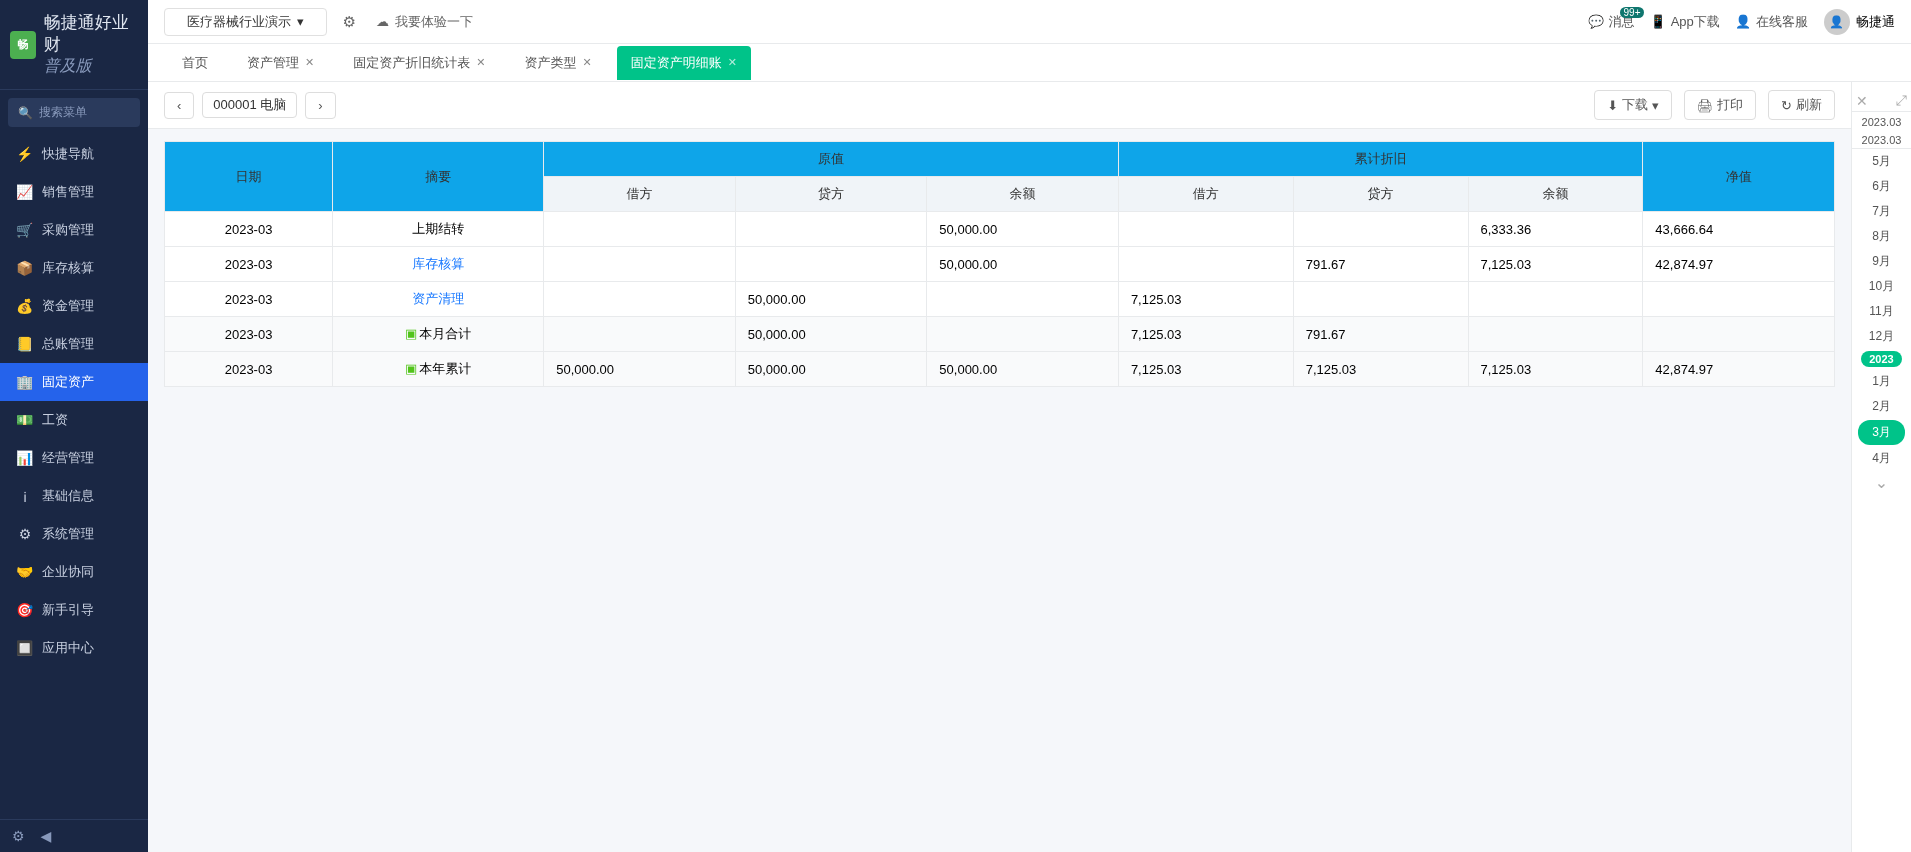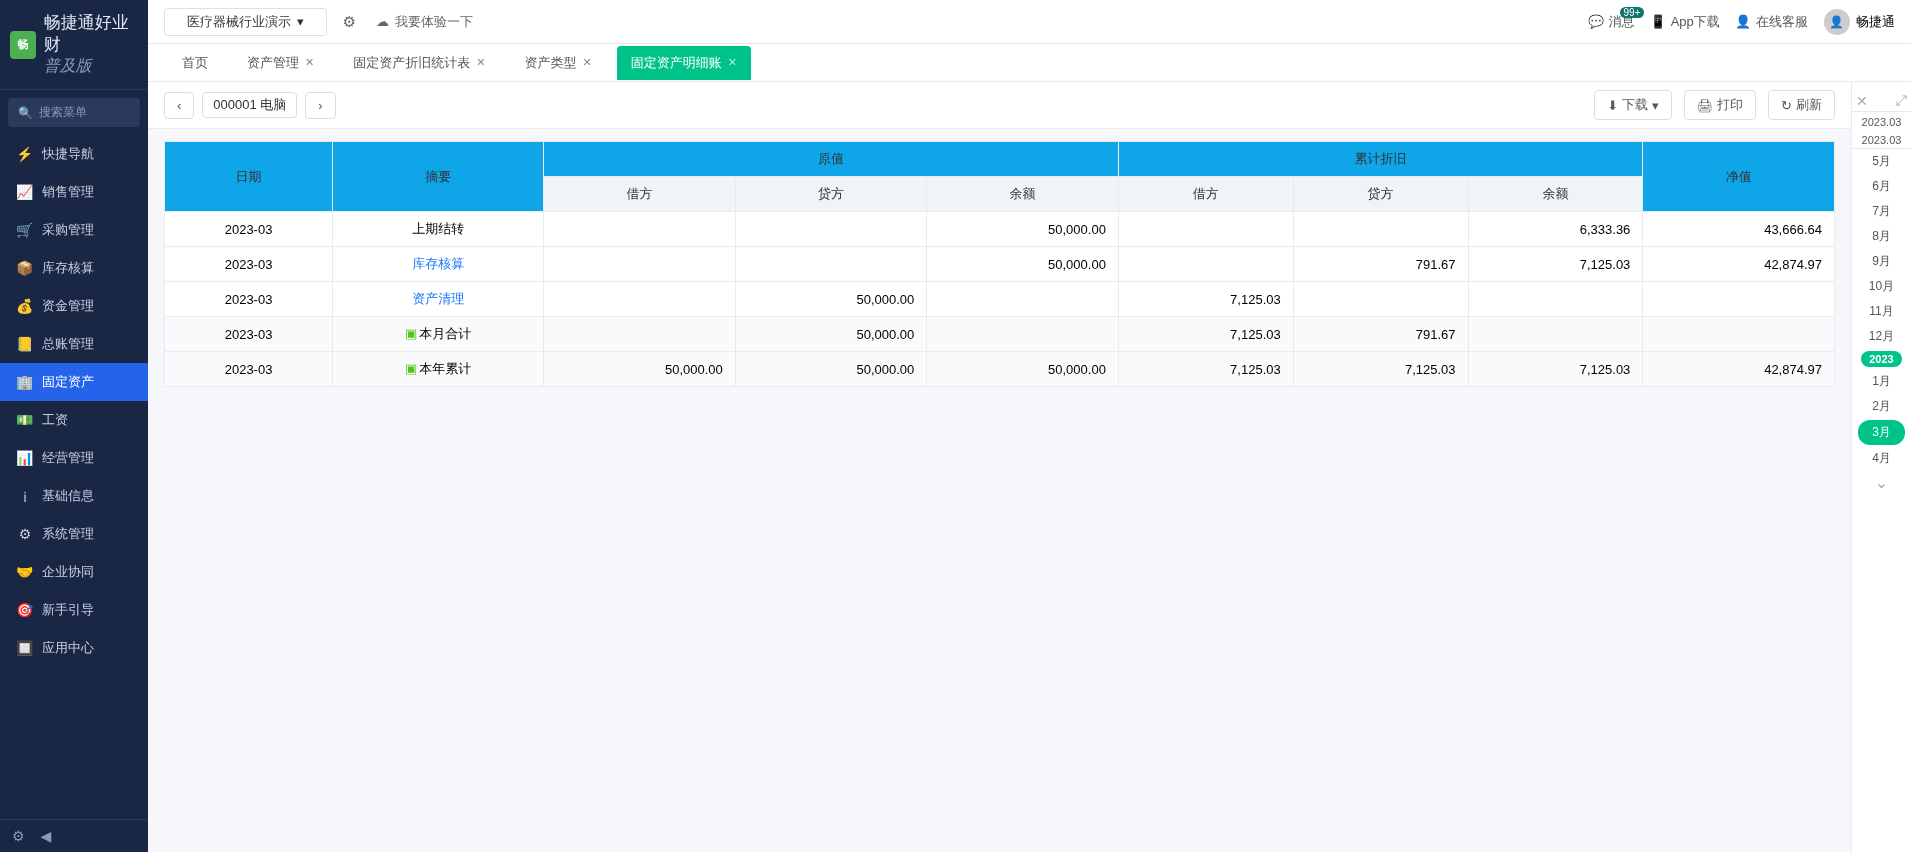--- a/index.html
+++ b/index.html
@@ -150,21 +150,21 @@
       font-size: 13px;
       color: #555;
     }
 
     
     .table-area { flex: 1; overflow: auto; padding: 12px 16px; }
     .data-table { width: 100%; border-collapse: collapse; background: white; font-size: 13px; }
     .data-table th, .data-table td {
       border: 1px solid #e8eaec;
       padding: 8px 12px;
-      text-align: right;
+      text-align: left;
       white-space: nowrap;
     }
     .data-table th { background: #f0f4f8; text-align: center; color: #333; font-weight: 500; }
     .data-table td:first-child, .data-table td:nth-child(2) { text-align: center; }
     .group-header th { background: #0ea5e9; }
     .summary-row { background: #f9fafb; }
 
     
     .timeline-panel {
       width: 60px;

